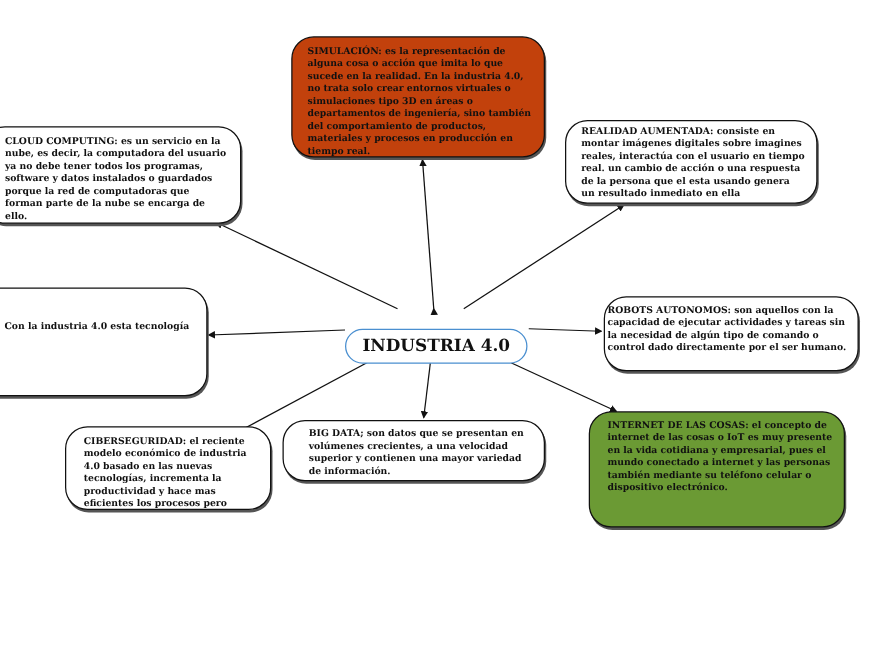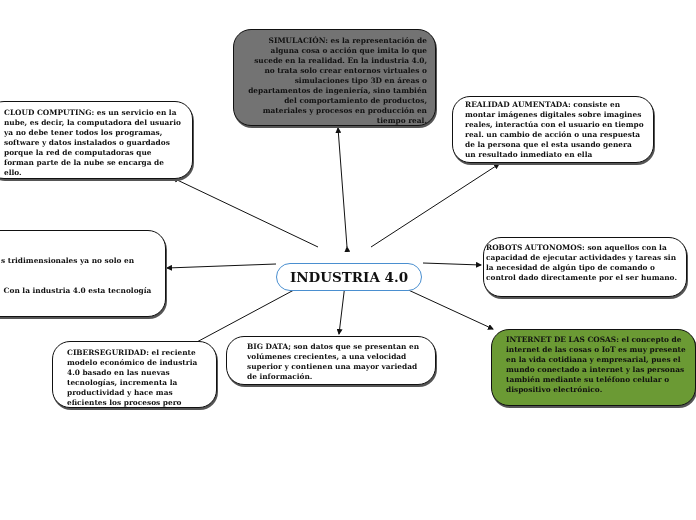--- a/index.html
+++ b/index.html
@@ -26,21 +26,21 @@
       box-shadow: 1px 2px 0 #555;
       font-family: "DejaVu Serif", serif;
       font-weight: bold;
       font-size: 7.4px;
       line-height: 10px;
       color: #111;
       padding: 6px 10px 6px 12px;
       overflow: hidden;
     }
     .node .txt { display: block; }
-    .node.light-green { background: #737373; text-align: right; }
+    .node.light-green { background: #c2410c; }
     .node.dark-green { background: #6b9a34; color: #111; }
     .center {
       position: absolute;
       left: 276px; top: 247px;
       width: 146px; height: 28px;
       box-sizing: border-box;
       border: 1.5px solid #4a8fd0;
       border-radius: 15px;
       background: #ffffff;
       display: flex;
@@ -86,40 +86,39 @@
 
 <div class="node" style="left:-14px; top:101px; width:207px; height:78px; padding:6px 8px 6px 17px;">
   <span class="txt">CLOUD COMPUTING: es un servicio en la nube, es decir, la computadora del usuario ya no debe tener todos los programas, software y datos instalados o guardados porque la red de computadoras que forman parte de la nube se encarga de ello.</span>
 </div>
 
 <div class="node" style="left:452px; top:96px; width:202px; height:67px; padding:3px 8px 5px 12px;">
   <span class="txt">REALIDAD AUMENTADA: consiste en montar imágenes digitales sobre imagines reales, interactúa con el usuario en tiempo real. un cambio de acción o una respuesta de la persona que el esta usando genera un resultado inmediato en ella</span>
 </div>
 
 <div class="node" style="left:-30px; top:230px; width:196px; height:87px; padding:5px 6px 5px 30px; white-space:pre;">
-  <span class="txt">s tridimensionales ya no solo en</span>
   <span class="txt"> Con la industria 4.0 esta tecnología</span>
   
   
   
   
   
 </div>
 
 <div class="node" style="left:483px; top:237px; width:204px; height:60px; padding:5px 8px 5px 2px;">
   <span class="txt">ROBOTS AUTONOMOS: son aquellos con la capacidad de ejecutar actividades y tareas sin la necesidad de algún tipo de comando o control dado directamente por el ser humano.</span>
 </div>
 
 <div class="node" style="left:27px; top:341px; width:165px; height:67px; padding:6px 10px 6px 14px;margin-left:25px;">
   <span class="txt">CIBERSEGURIDAD: el reciente modelo económico de industria 4.0 basado en las nuevas tecnologías, incrementa  la productividad y hace mas eficientes los procesos pero puede generar potenciales problemas para las empresas.</span>
 </div>
 
 <div class="node" style="left:226px; top:336px; width:210px; height:49px; padding:5px 8px 2px 20px;">
   <span class="txt">BIG DATA; son datos que se presentan en volúmenes crecientes, a una velocidad superior y contienen una mayor variedad de información.</span>
 </div>
 
-<div class="node dark-green" style="left:491px; top:329px; width:205px; height:77px; padding:5px 8px 20px 14px;">
+<div class="node dark-green" style="left:471px; top:329px; width:205px; height:93px; padding:5px 8px 20px 14px;">
   <span class="txt">INTERNET DE LAS COSAS: el concepto de internet de las cosas o IoT es muy presente en la vida cotidiana y empresarial, pues el mundo conectado a internet y las personas también mediante su teléfono celular o dispositivo electrónico.</span>
 </div>
 
 <div class="center">
   <span>INDUSTRIA 4.0</span>
 </div>
 
 </body></html>

